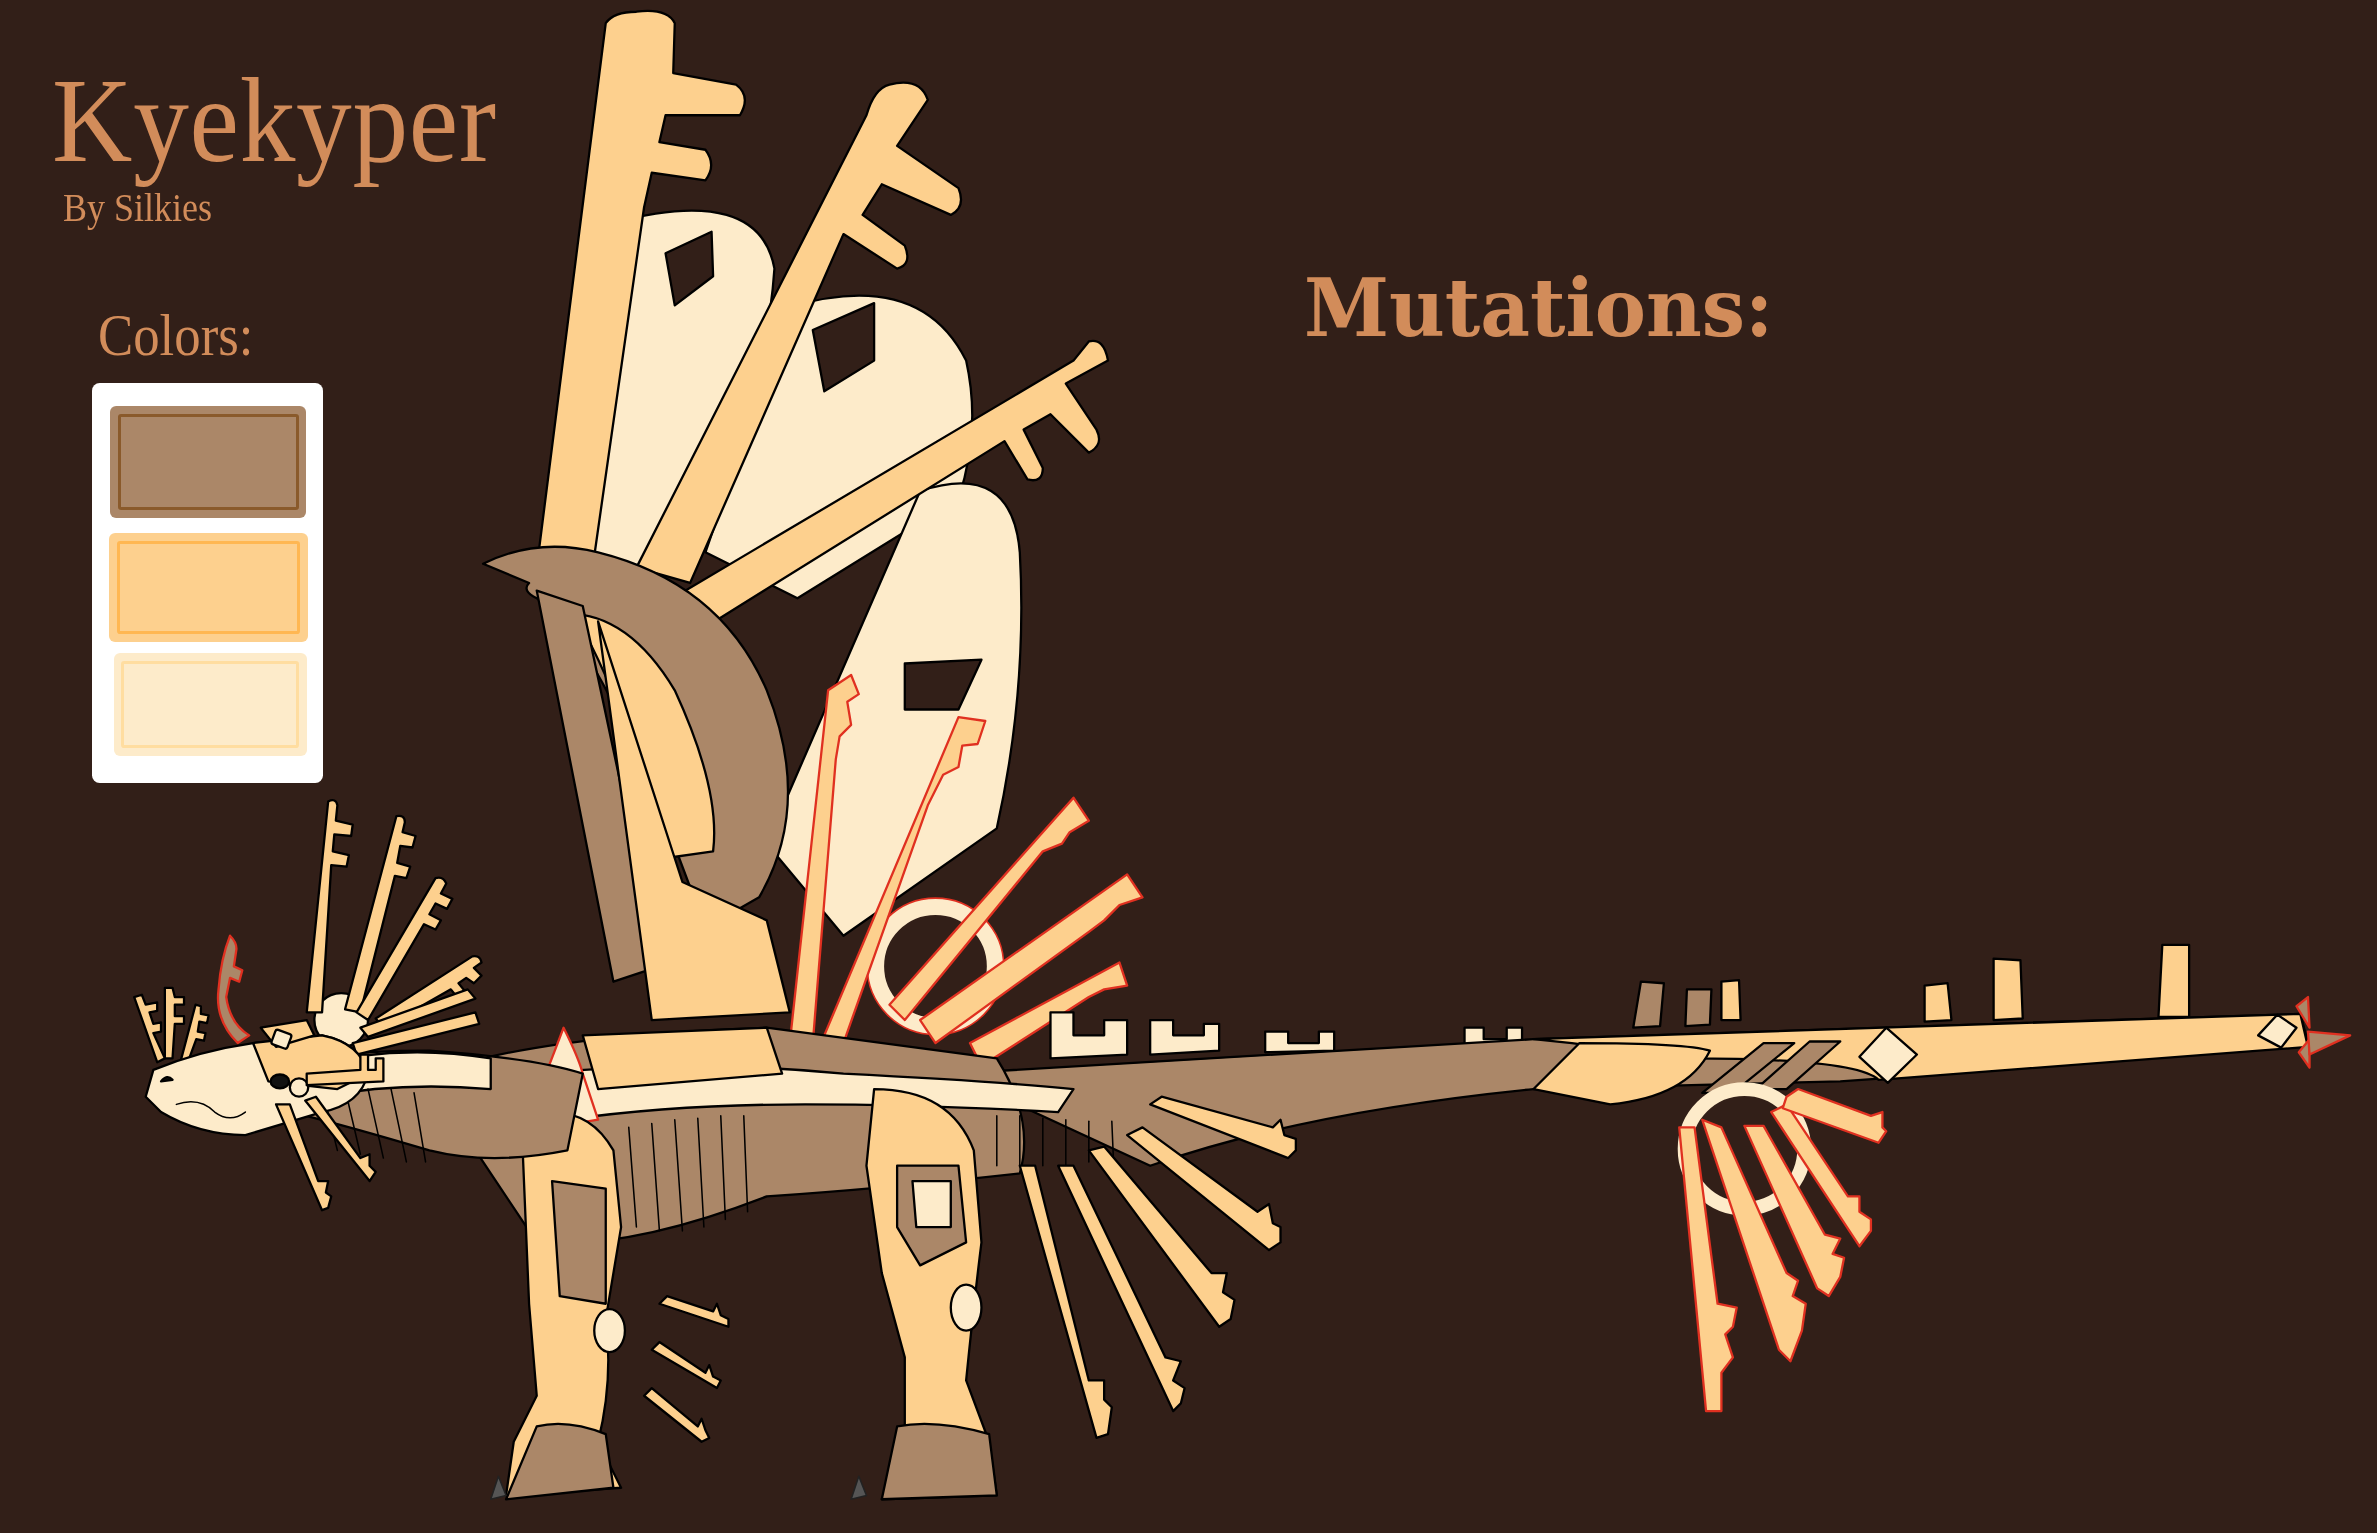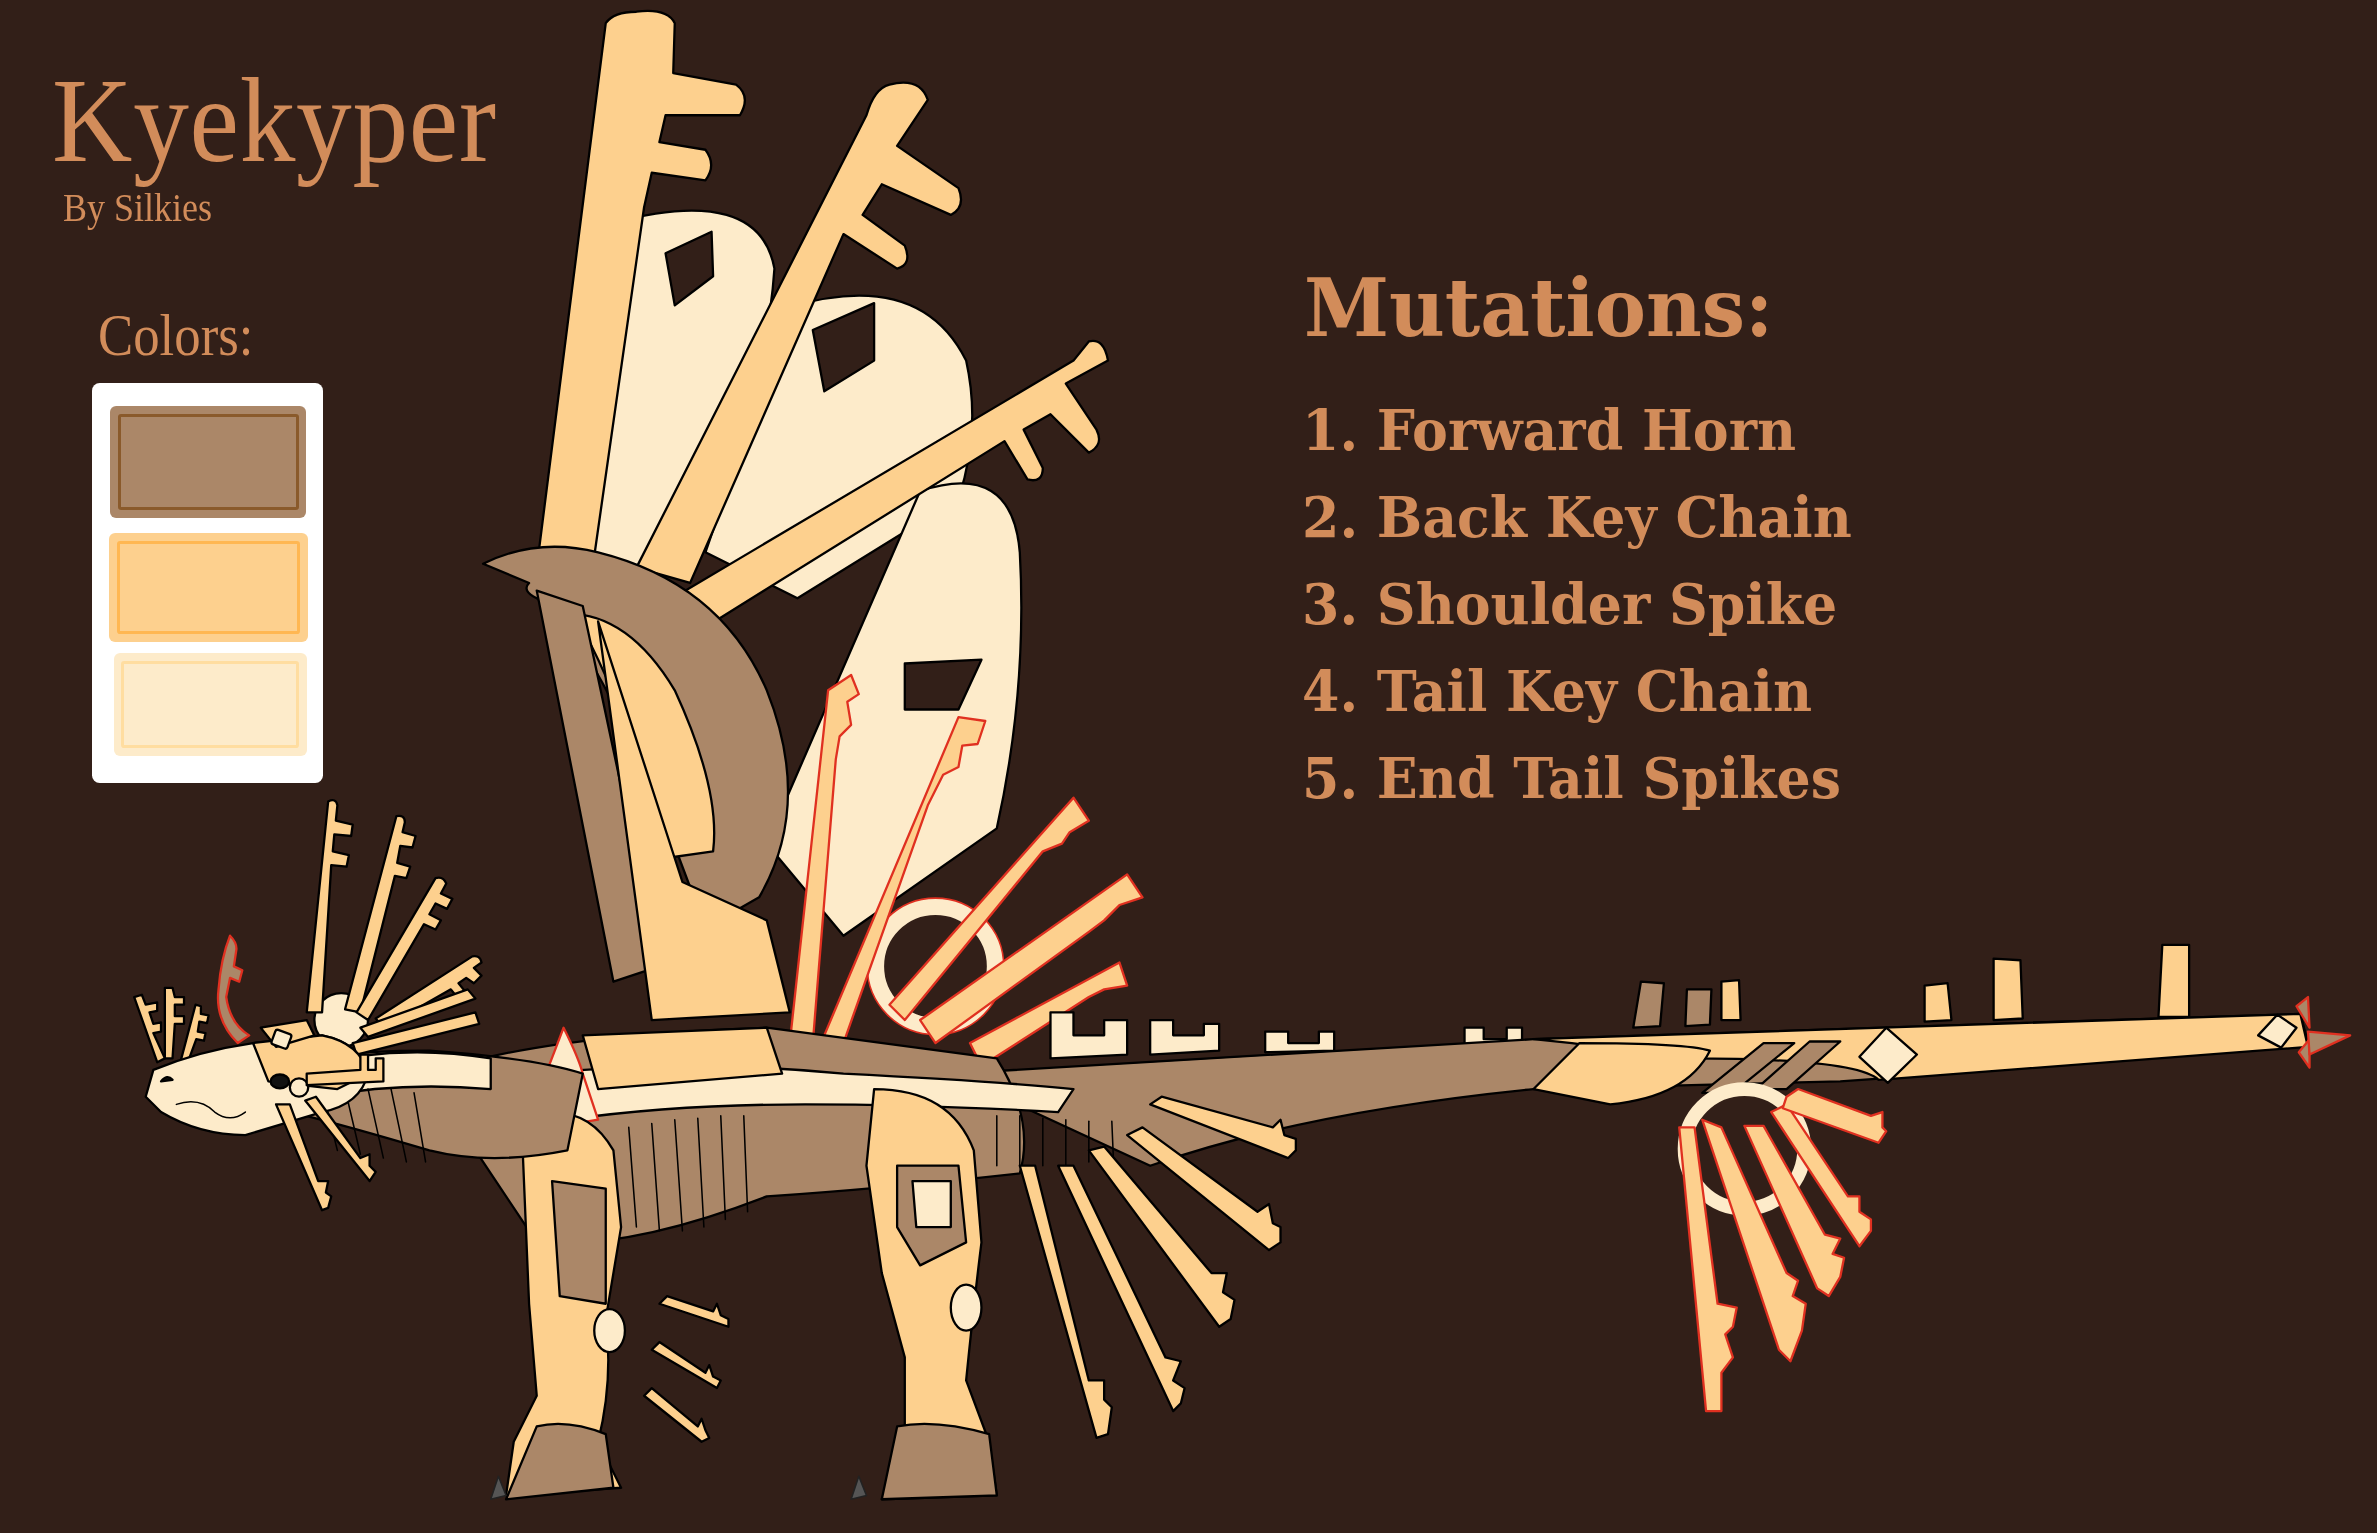--- a/index.html
+++ b/index.html
@@ -244,21 +244,14 @@
     </div>
     <div class="swatch" style="left:17px;top:150px;width:199px;height:109px;background:#fdd08e;">
       <div class="inner" style="border-color:#ffb752;background:#fdd08e;"></div>
     </div>
     <div class="swatch" style="left:21.5px;top:270px;width:193px;height:103px;background:#fdebca;">
       <div class="inner" style="border-color:#ffdda0;background:#fdebca;"></div>
     </div>
   </div>
 
   <div class="mut-title">Mutations:</div>
-  <ul class="mut-list">
-    <li>1. Forward Horn</li>
-    <li>2. Back Key Chain</li>
-    <li>3. Shoulder Spike</li>
-    <li>4. Tail Key Chain</li>
-    <li>5. End Tail Spikes</li>
-  </ul>
 </div>
 
 
 </body></html>

